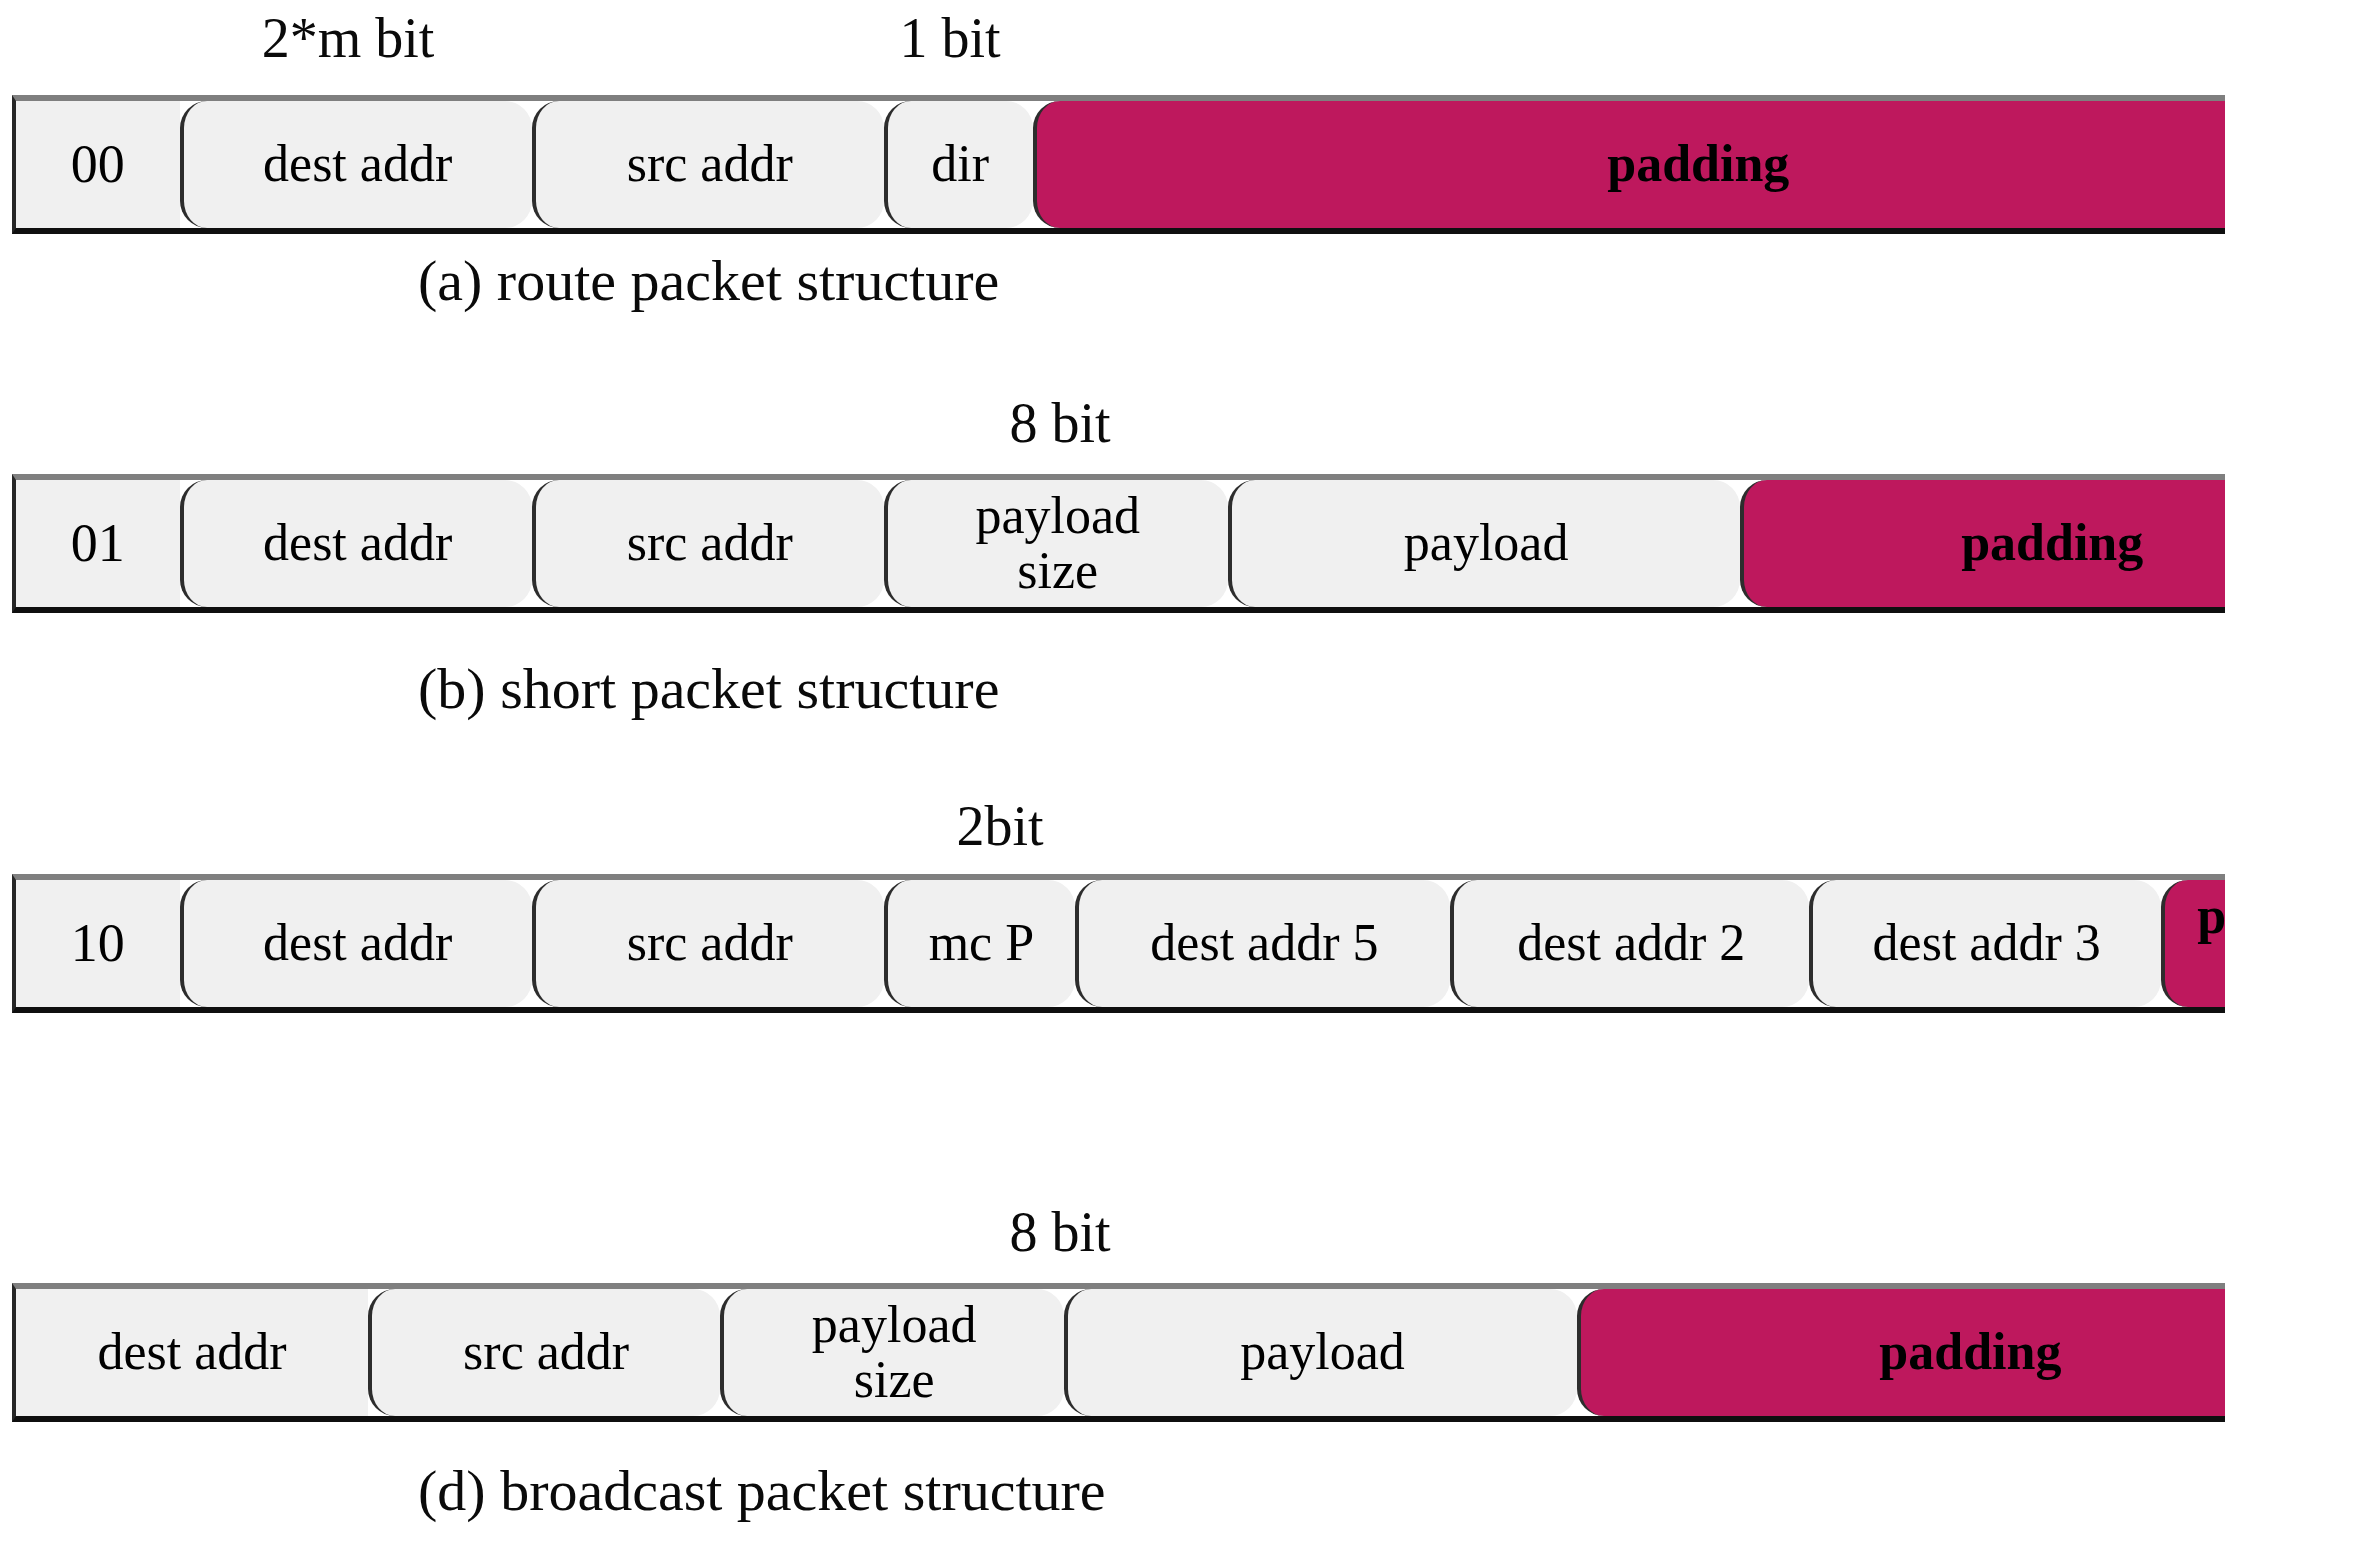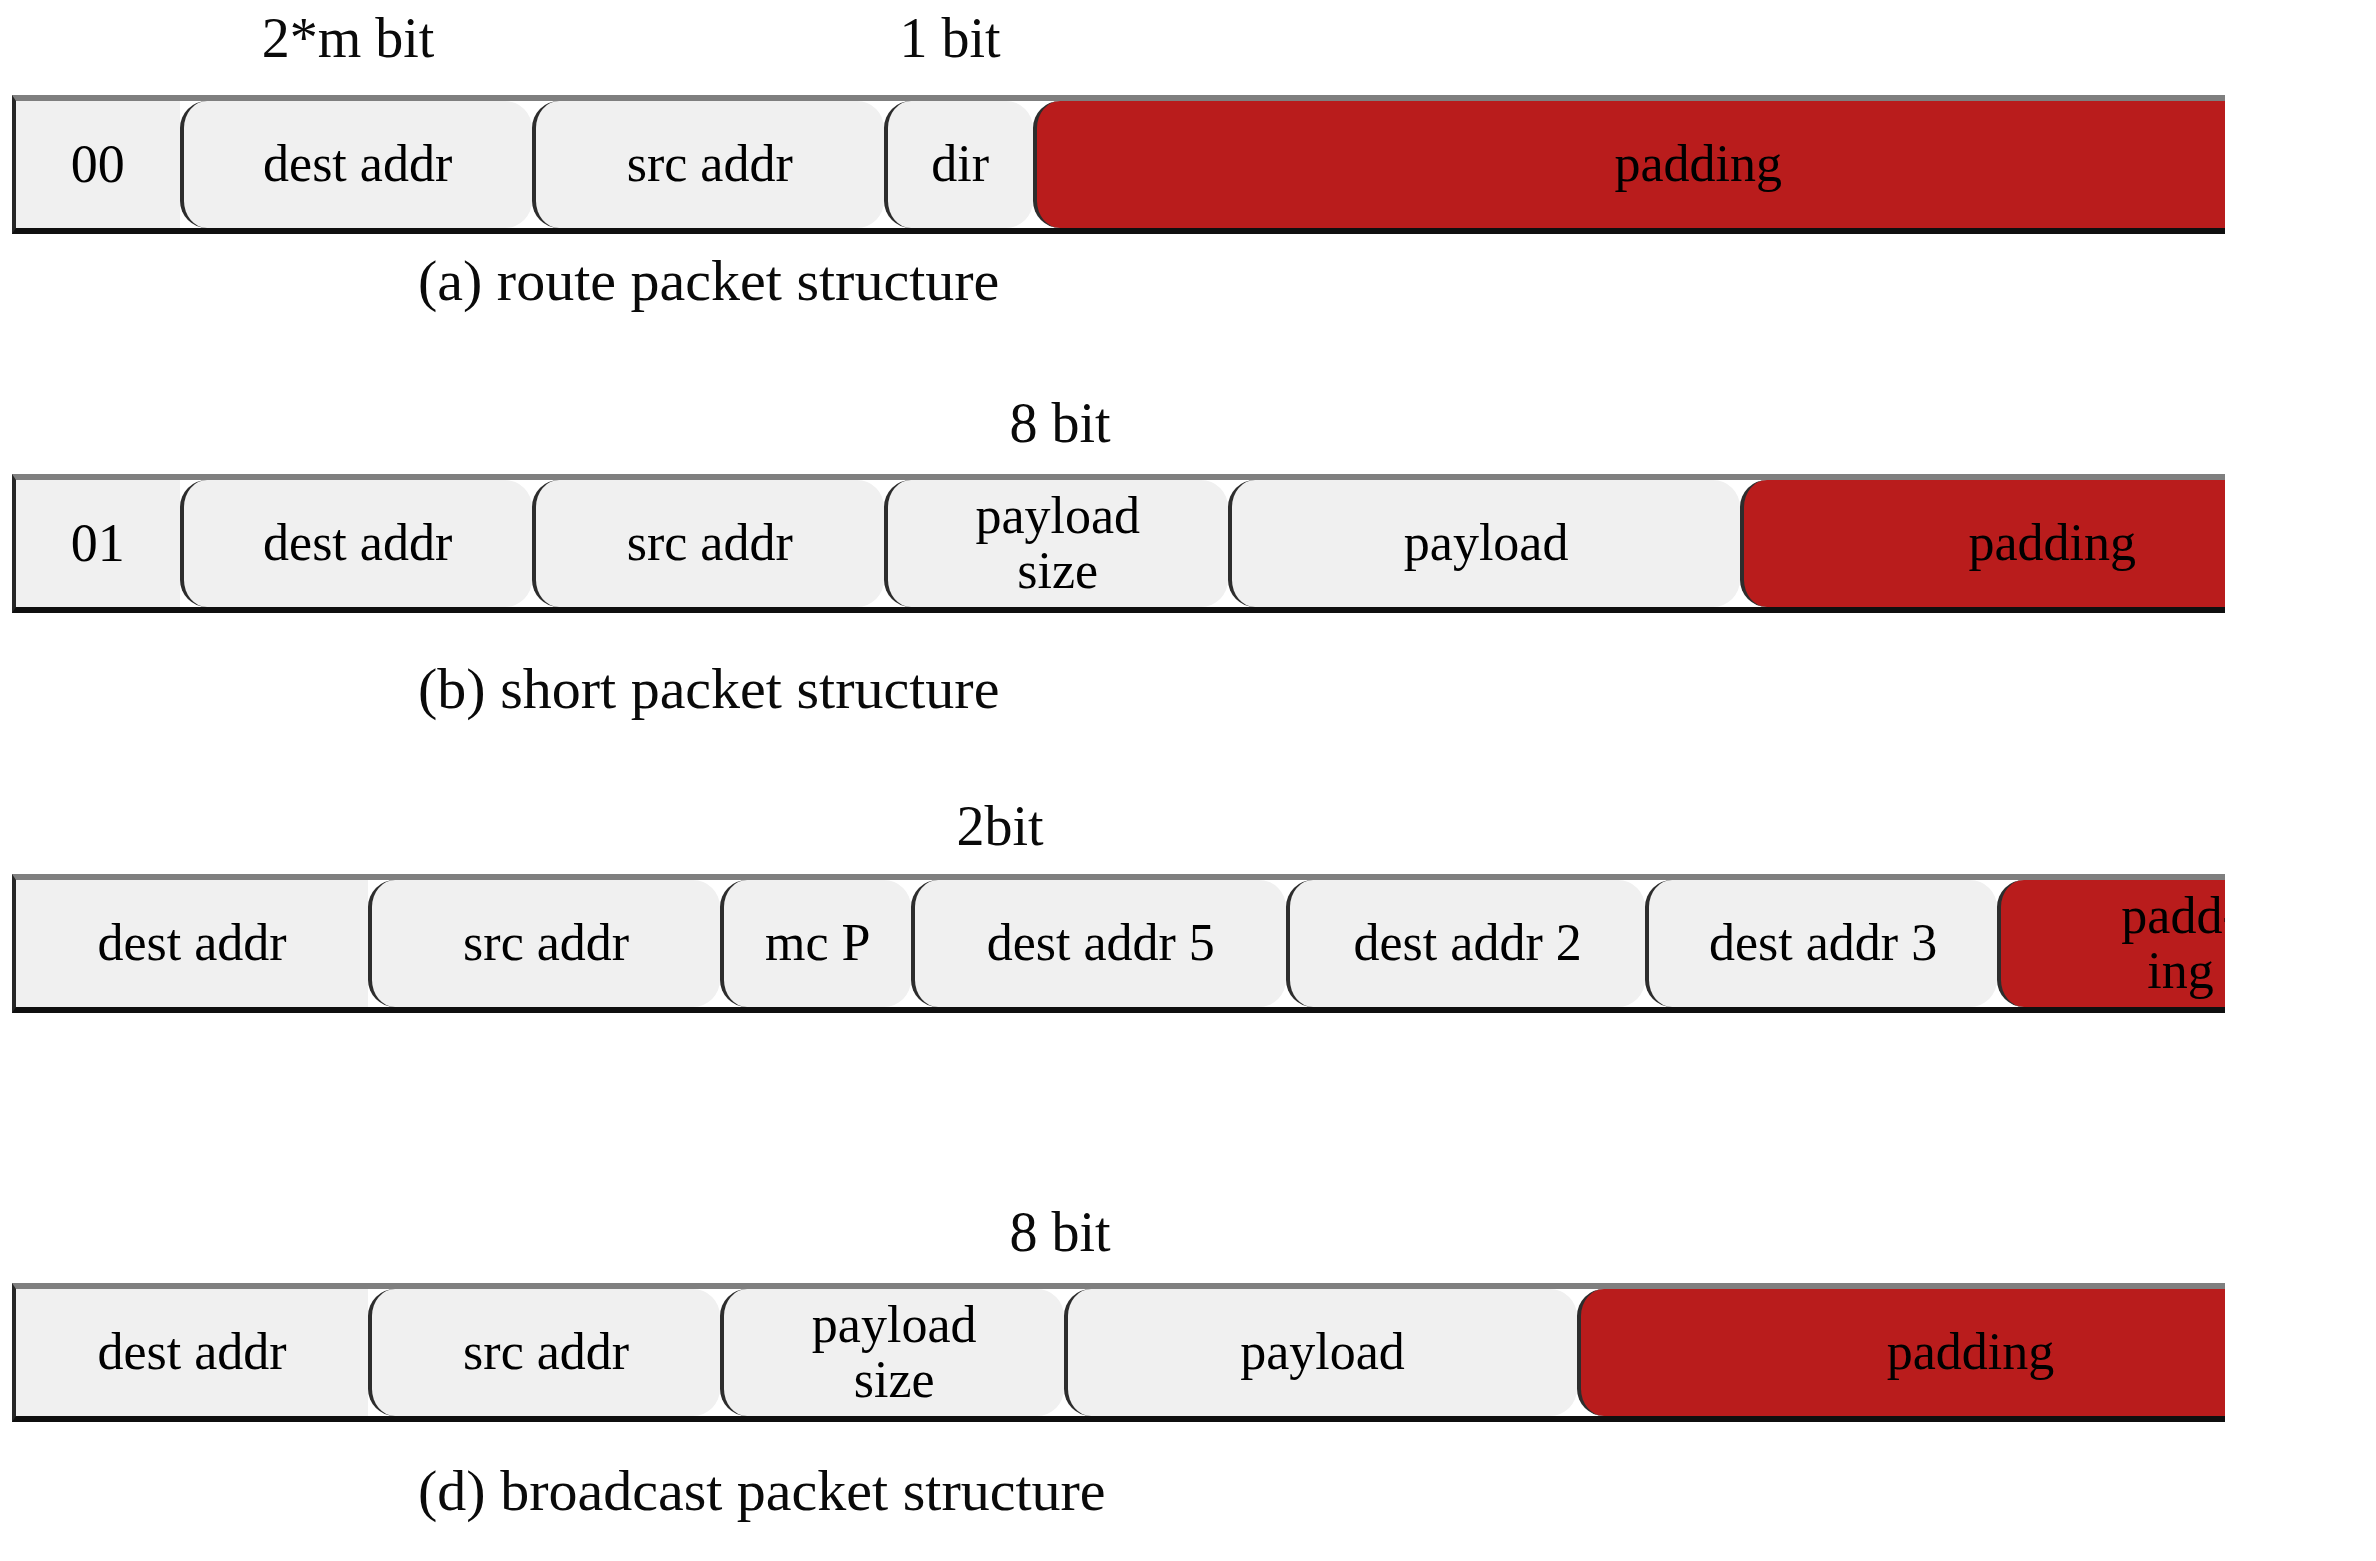--- a/index.html
+++ b/index.html
@@ -37,21 +37,21 @@
     display: flex;
     align-items: center;
     justify-content: center;
     font-size: 52px;
     line-height: 1.05;
     text-align: center;
     white-space: nowrap;
   }
   .cell + .cell { border-left: 4px solid #2d2d2d; border-radius: 27px; }
   .cell.g { background: #f0f0f0; }
-  .cell.w { background: #b91c1c; }
+  .cell.w { background: #be185d; font-weight: bold; }
   .cell.code { font-size: 54px; }
   .cell.two { flex-direction: column; }
   .caption {
     position: absolute;
     left: 418px;
     font-size: 58px;
     line-height: 1.1;
     white-space: nowrap;
     color: #0a0a0a;
   }
@@ -86,20 +86,21 @@
     </div>
     <div class="cell g" style="flex:0 0 21.87%">payload</div>
     <div class="cell w" style="flex:1">padding</div>
   </div>
 
   <div class="caption" style="top:657px">(b) short packet structure</div>
 
   <div class="bit-label" style="left:1000px; top:796px">2bit</div>
 
   <div class="ptable" style="top:874px">
+    <div class="cell g code" style="flex:0 0 6.98%">10</div>
     <div class="cell g" style="flex:0 0 15.02%">dest addr</div>
     <div class="cell g" style="flex:0 0 15.02%">src addr</div>
     <div class="cell g" style="flex:0 0 8.16%">mc P</div>
     <div class="cell g" style="flex:0 0 15.99%">dest addr 5</div>
     <div class="cell g" style="flex:0 0 15.31%">dest addr 2</div>
     <div class="cell g" style="flex:0 0 15.02%">dest addr 3</div>
     <div class="cell w two" style="flex:1">
       <span>padd-</span>
       <span>ing</span>
     </div>

